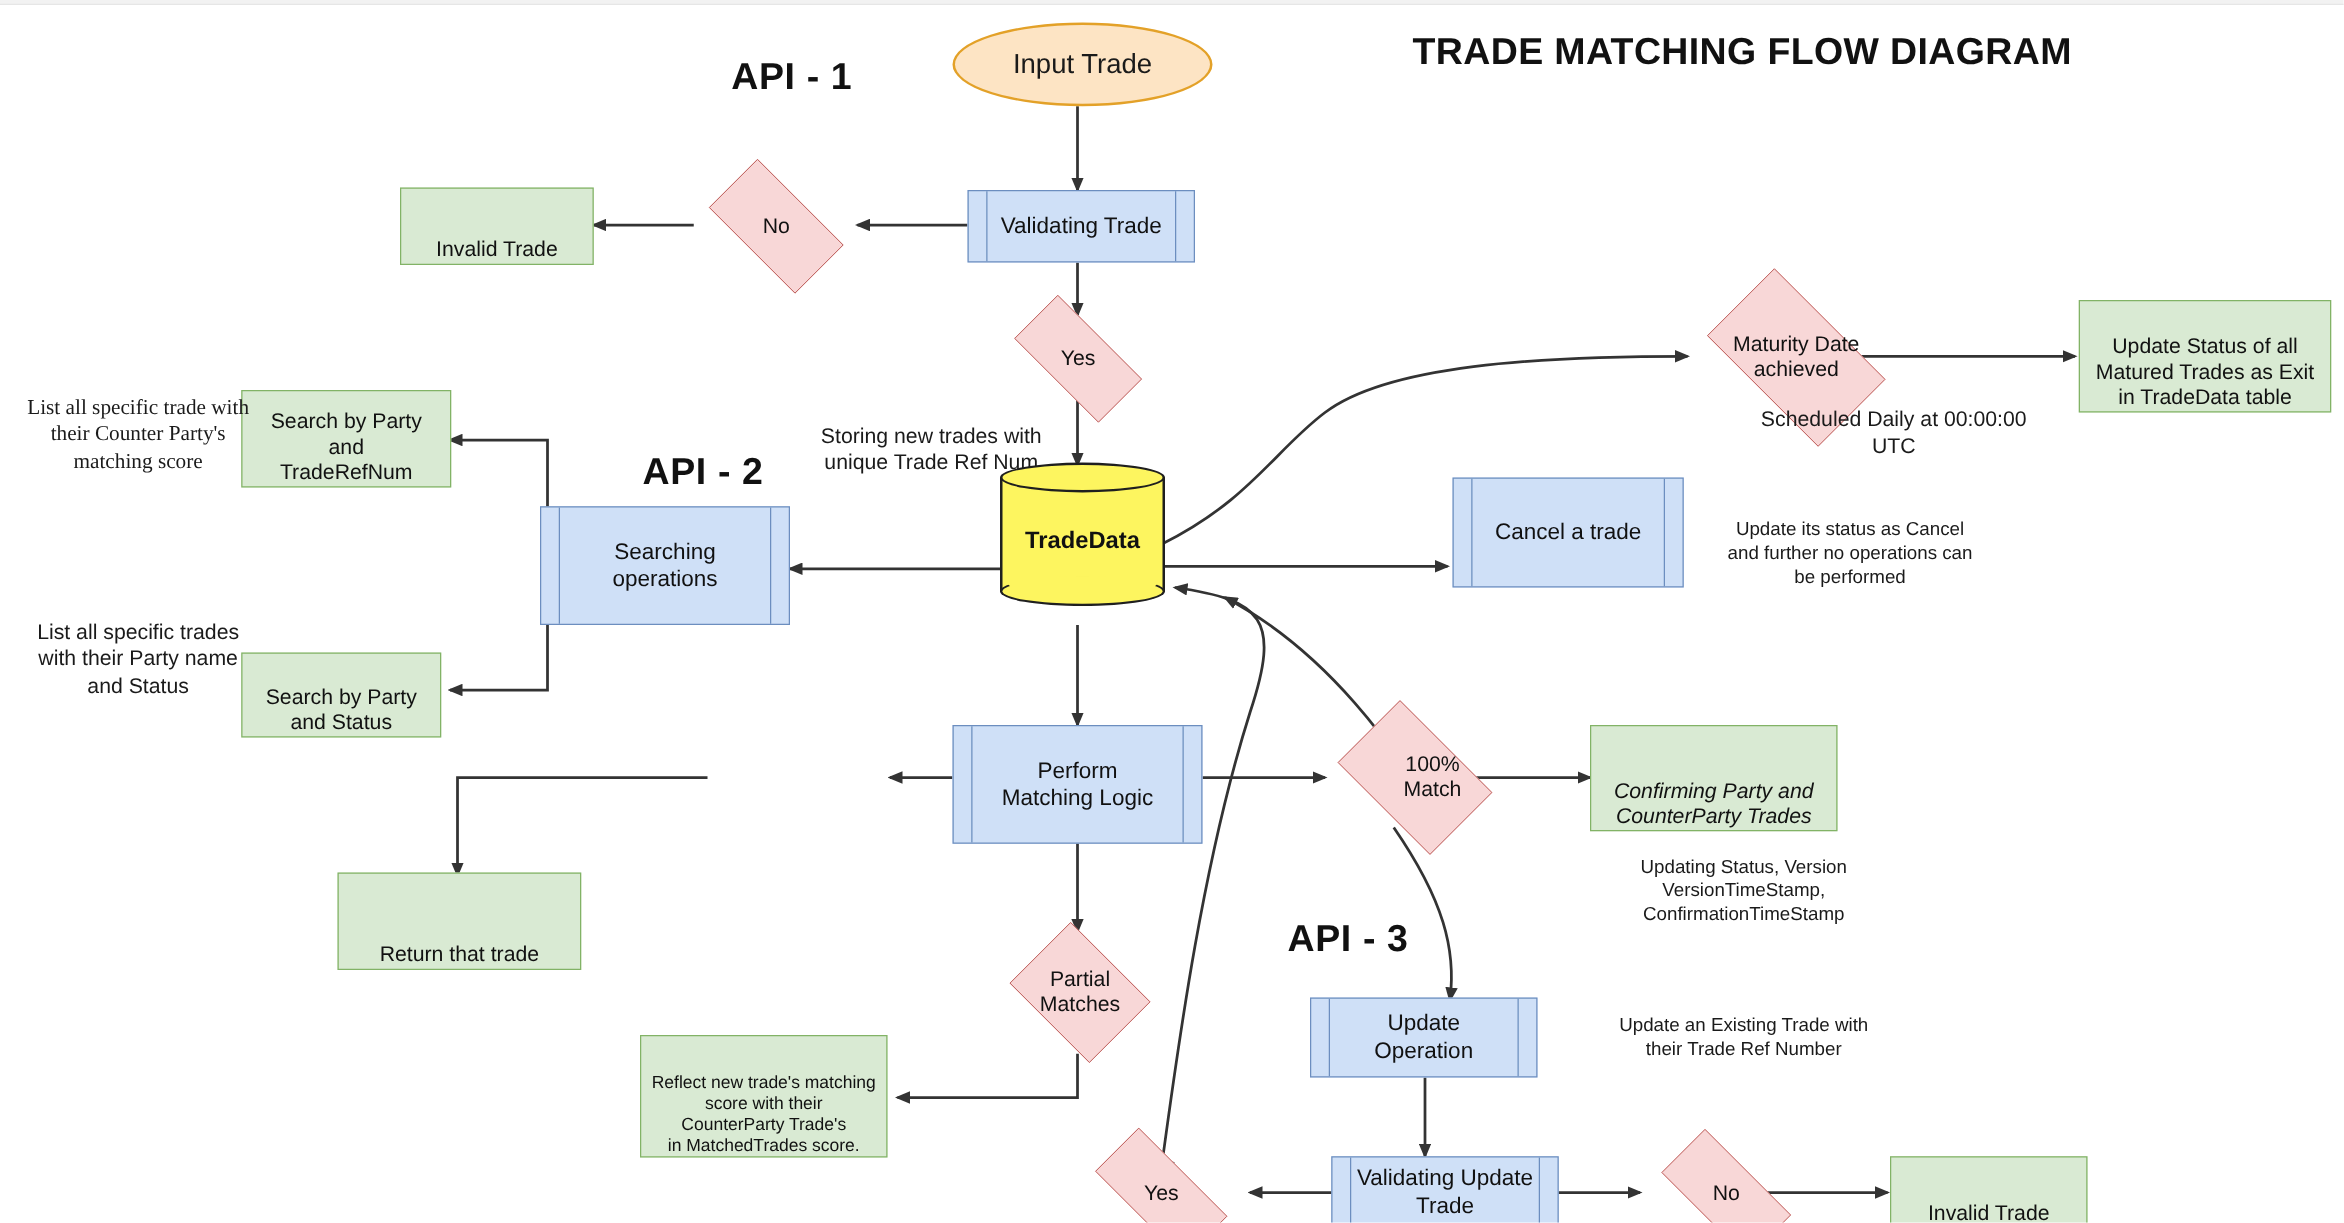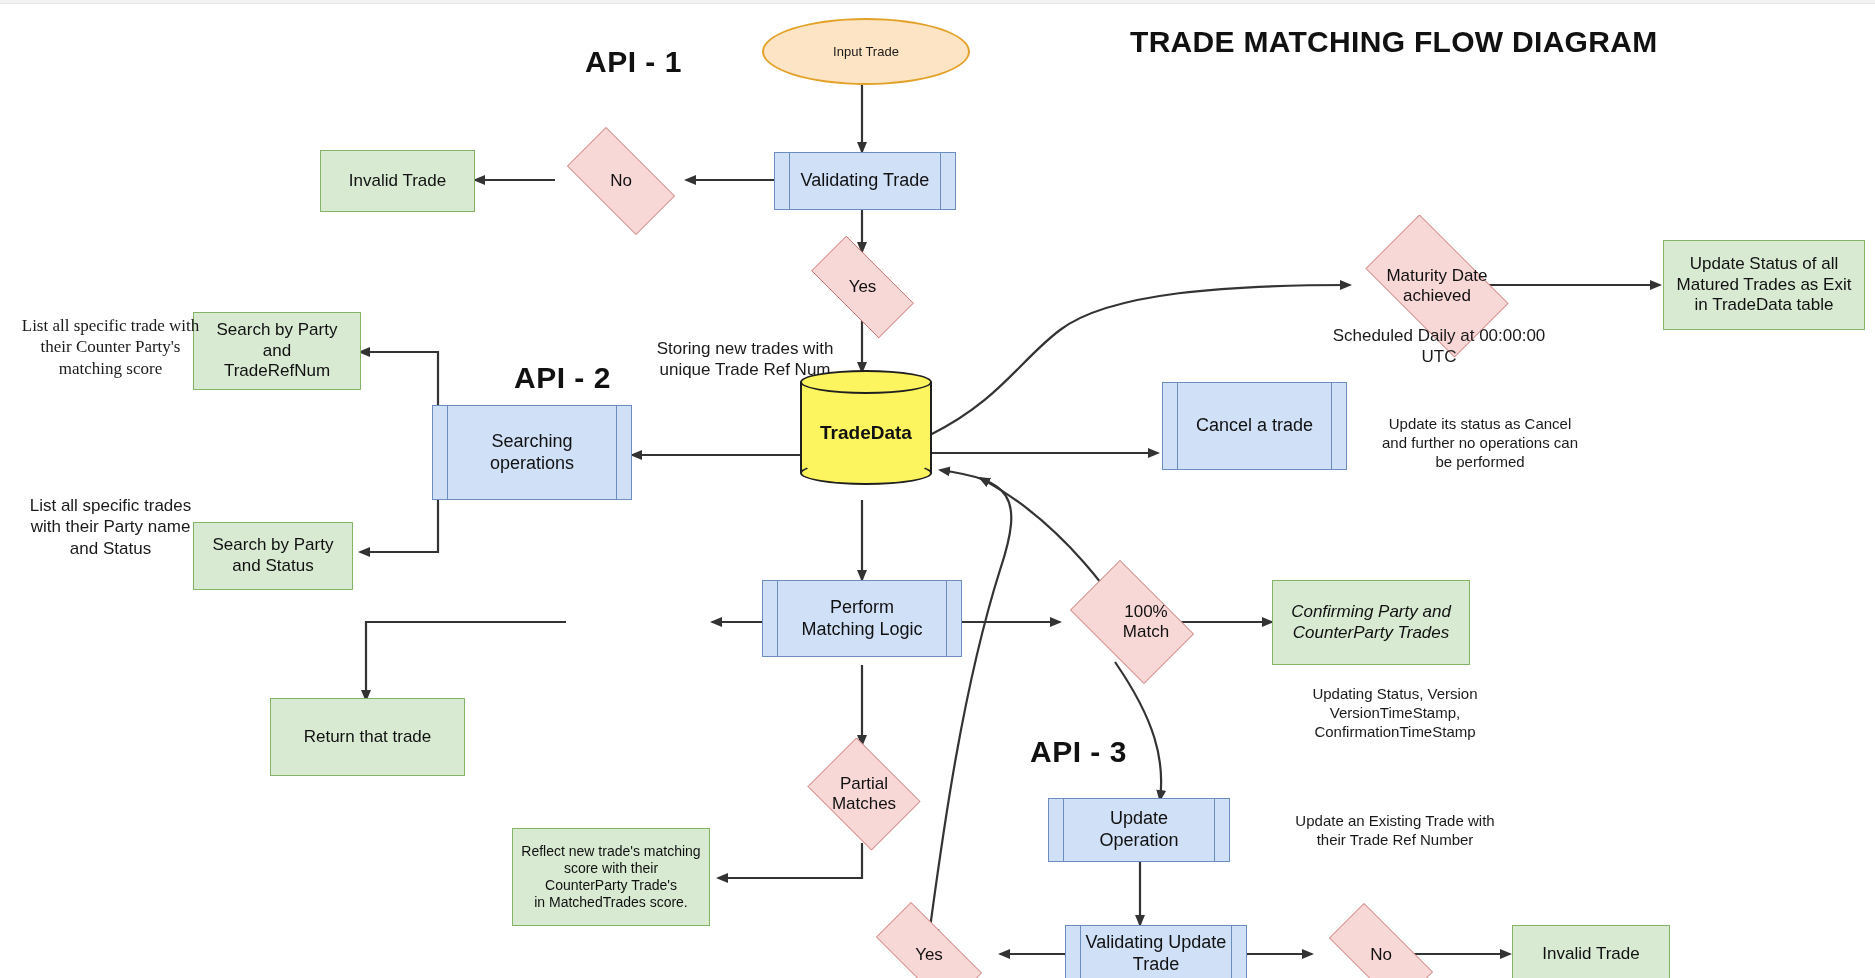--- a/index.html
+++ b/index.html
@@ -36,21 +36,21 @@
     align-items: center;
     justify-content: center;
     text-align: center;
     line-height: 1.22;
   }
   
   .ellipse {
     background: #fde4c4;
     border: 2px solid #e3a128;
     border-radius: 50%;
-    font-size: 13px;
+    font-size: 22px;
     color: #1a1a1a;
   }
   
   .process {
     background: #cfe0f7;
     border: 1px solid #6c8ebf;
     font-size: 18px;
     color: #111;
   }
   .process::before, .process::after {
@@ -61,20 +61,21 @@
     background: #6c8ebf;
   }
   .process::before { left: 14px; }
   .process::after  { right: 14px; }
   
   .green {
     background: #d9ead3;
     border: 1px solid #82b366;
     font-size: 17px;
     color: #111;
+    align-items: flex-end;
   }
   
   .diamond {
     background: transparent;
     border: none;
   }
   .diamond .dshape {
     position: absolute;
     left: 0; top: 0; right: 0; bottom: 0;
     background: #f8d7d7;
@@ -295,34 +296,34 @@
     <span class="dlabel" style="white-space:pre-line;">Maturity Date
 achieved</span>
   </div>
 
   <div class="node green" style="left:1663px; top:240px; width:202px; height:90px;">
     <span style="white-space:pre-line;">Update Status of all
 Matured Trades as Exit
 in TradeData table</span>
   </div>
 
-  <div class="annot" style="left:1324px; top:325px; width:230px;">Scheduled Daily at
+  <div class="annot" style="left:1400px; top:325px; width:230px;">Scheduled Daily at
 00:00:00 UTC</div>
 
   <div class="node process" style="left:1162px; top:382px; width:185px; height:88px;">
     <span>Cancel a trade</span>
   </div>
 
   <div class="annot small" style="left:1380px; top:415px; width:200px;">Update its
 status as Cancel
 and further no
 operations can be
 performed</div>
 
-  <div class="node process" style="left:762px; top:580px; width:200px; height:77px;">
+  <div class="node process" style="left:762px; top:580px; width:200px; height:95px;">
     <span style="white-space:pre-line;">Perform
 Matching Logic</span>
   </div>
 
 
   <div class="node green" style="left:270px; top:698px; width:195px; height:78px;">
     <span>Return that trade</span>
   </div>
 
   <div class="node diamond" style="left:1058px; top:572px; width:148px; height:100px;">

